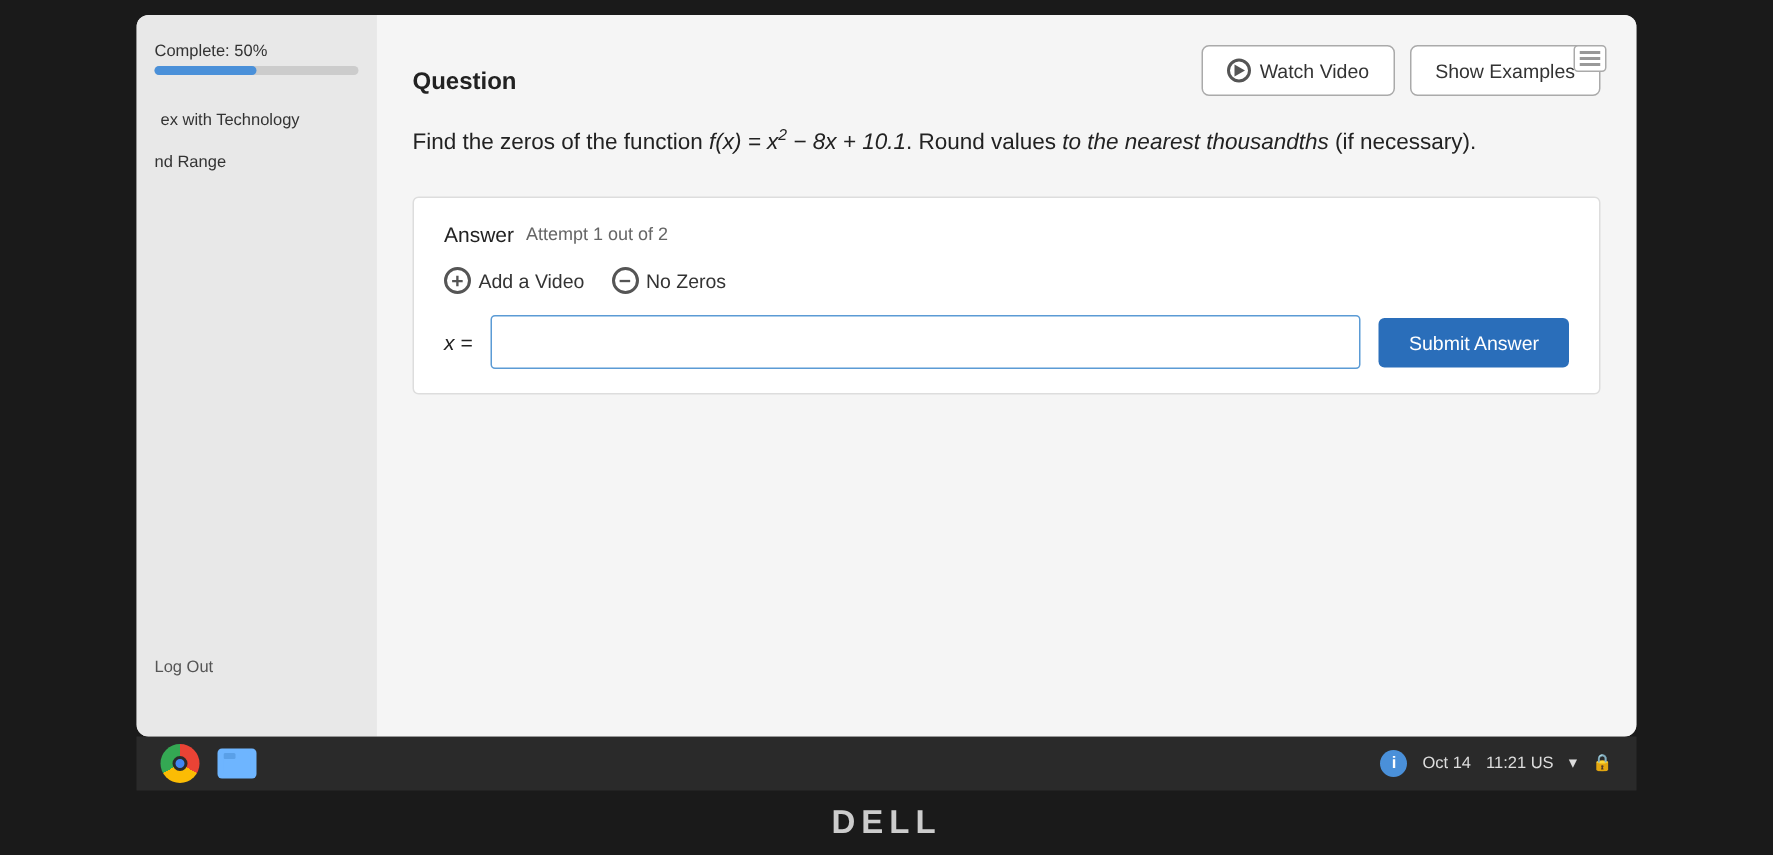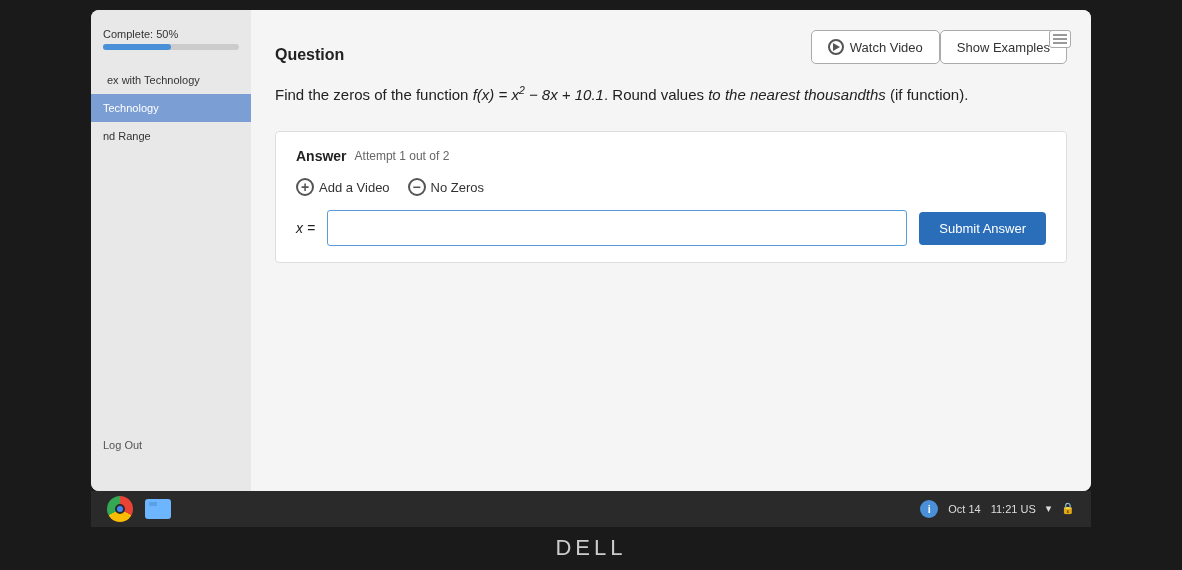--- a/index.html
+++ b/index.html
@@ -105,20 +105,21 @@
     }
 
     .question-title {
       font-size: 16px;
       font-weight: bold;
       color: #222;
     }
 
     .top-buttons {
       display: flex;
+      gap: 10px;
     }
 
     .btn-watch-video {
       display: flex;
       align-items: center;
       gap: 6px;
       padding: 8px 16px;
       border: 1.5px solid #aaa;
       background: #fff;
       border-radius: 5px;
@@ -158,21 +159,21 @@
     }
 
     .answer-header {
       display: flex;
       align-items: center;
       gap: 8px;
       margin-bottom: 14px;
     }
 
     .answer-label {
-      font-weight: bold;
+      font-weight: normal;
       font-size: 14px;
       color: #222;
     }
 
     .attempt-label {
       font-size: 12px;
       color: #666;
     }
 
     .answer-options {
@@ -343,21 +344,21 @@
     .dell-area {
       height: 44px;
       display: flex;
       align-items: center;
       justify-content: center;
       width: 1000px;
     }
 
     .dell-logo {
       font-size: 22px;
-      font-weight: normal;
+      font-weight: bold;
       color: #ccc;
       letter-spacing: 4px;
     }
 
     
     .math {
       font-style: italic;
     }
 
     sup {
@@ -371,21 +372,20 @@
 <div class="laptop-screen">
 
   <div class="sidebar">
     <div class="sidebar-progress">
       <div class="sidebar-progress-label">Complete: 50%</div>
       <div class="progress-bar-bg">
         <div class="progress-bar-fill"></div>
       </div>
     </div>
     <div class="sidebar-item indented">ex with Technology</div>
-    <div class="sidebar-item active">Technology</div>
     <div class="sidebar-item">nd Range</div>
     <div style="flex:1"></div>
     <div class="sidebar-logout">Log Out</div>
   </div>
 
   <div class="main-content">
 
     <div class="top-bar">
       <div class="question-title">Question</div>
       <div class="top-buttons">
@@ -395,21 +395,21 @@
           </span>
           <span>Watch Video</span>
         </button>
         <button class="btn-show-examples">
           <span>Show Examples</span>
         </button>
       </div>
     </div>
 
     <div class="question-text">
-      <span>Find the zeros of the function </span><span class="math"><em>f</em>(<em>x</em>) = <em>x</em><sup>2</sup> − 8<em>x</em> + 10.1</span><span>. Round values </span><em>to the nearest thousandths</em><span> (if function).</span>
+      <span>Find the zeros of the function </span><span class="math"><em>f</em>(<em>x</em>) = <em>x</em><sup>2</sup> − 8<em>x</em> + 10.1</span><span>. Round values </span><em>to the nearest thousandths</em><span> (if necessary).</span>
     </div>
 
     <div class="expand-icon">
       <svg width="14" height="10" viewBox="0 0 14 10" fill="none">
         <rect x="0" y="0" width="14" height="2" fill="#999"></rect>
         <rect x="0" y="4" width="14" height="2" fill="#999"></rect>
         <rect x="0" y="8" width="14" height="2" fill="#999"></rect>
       </svg>
     </div>
 

